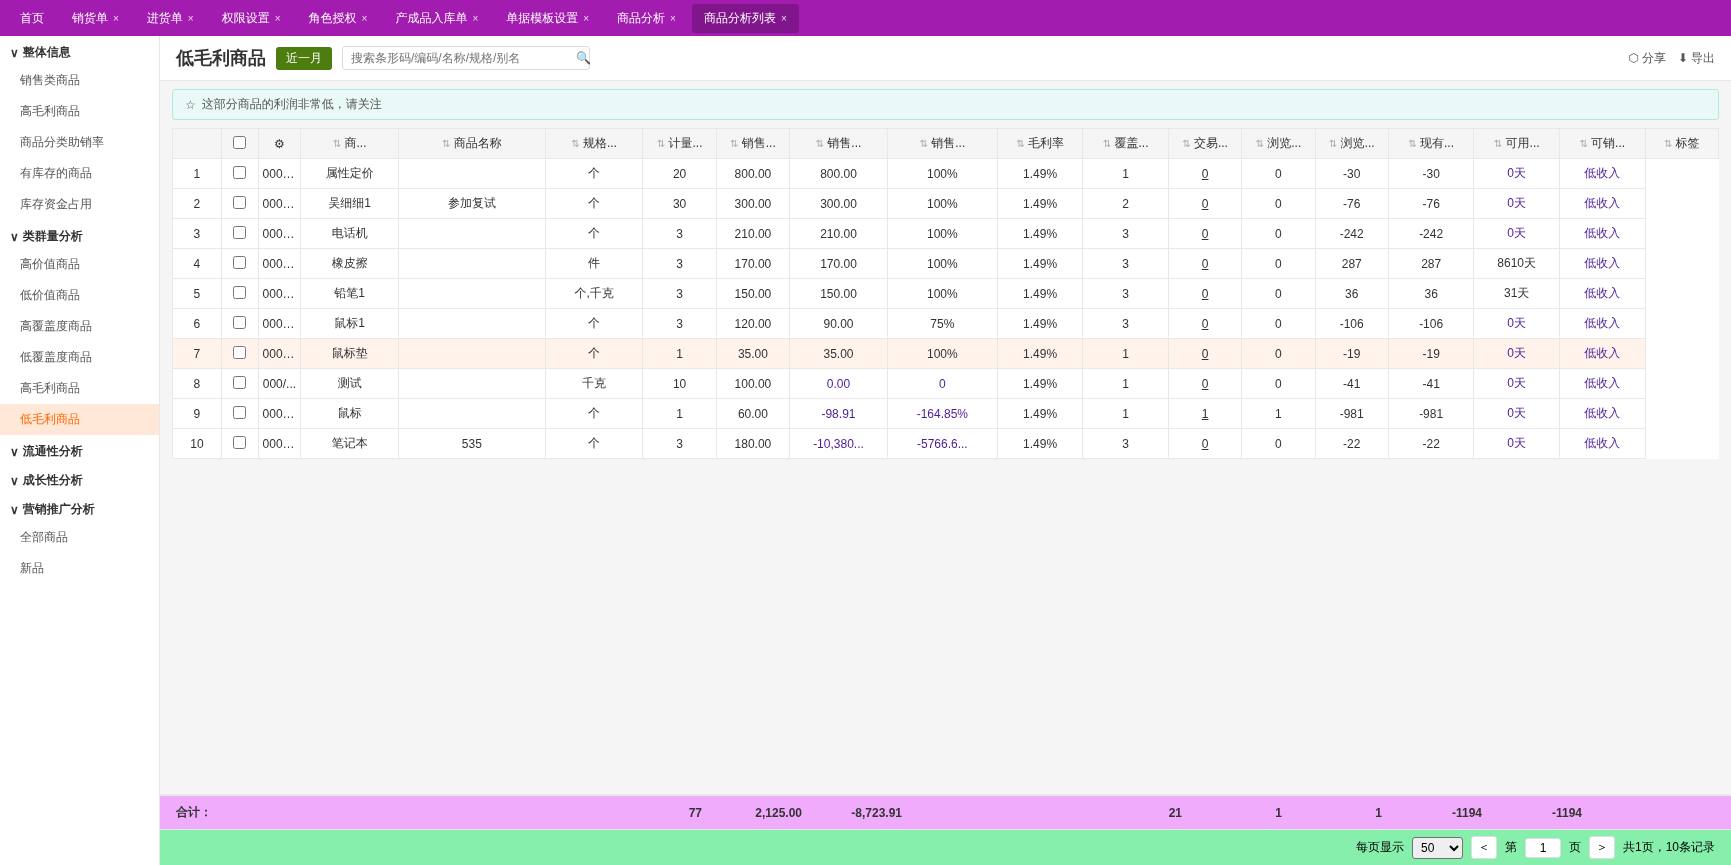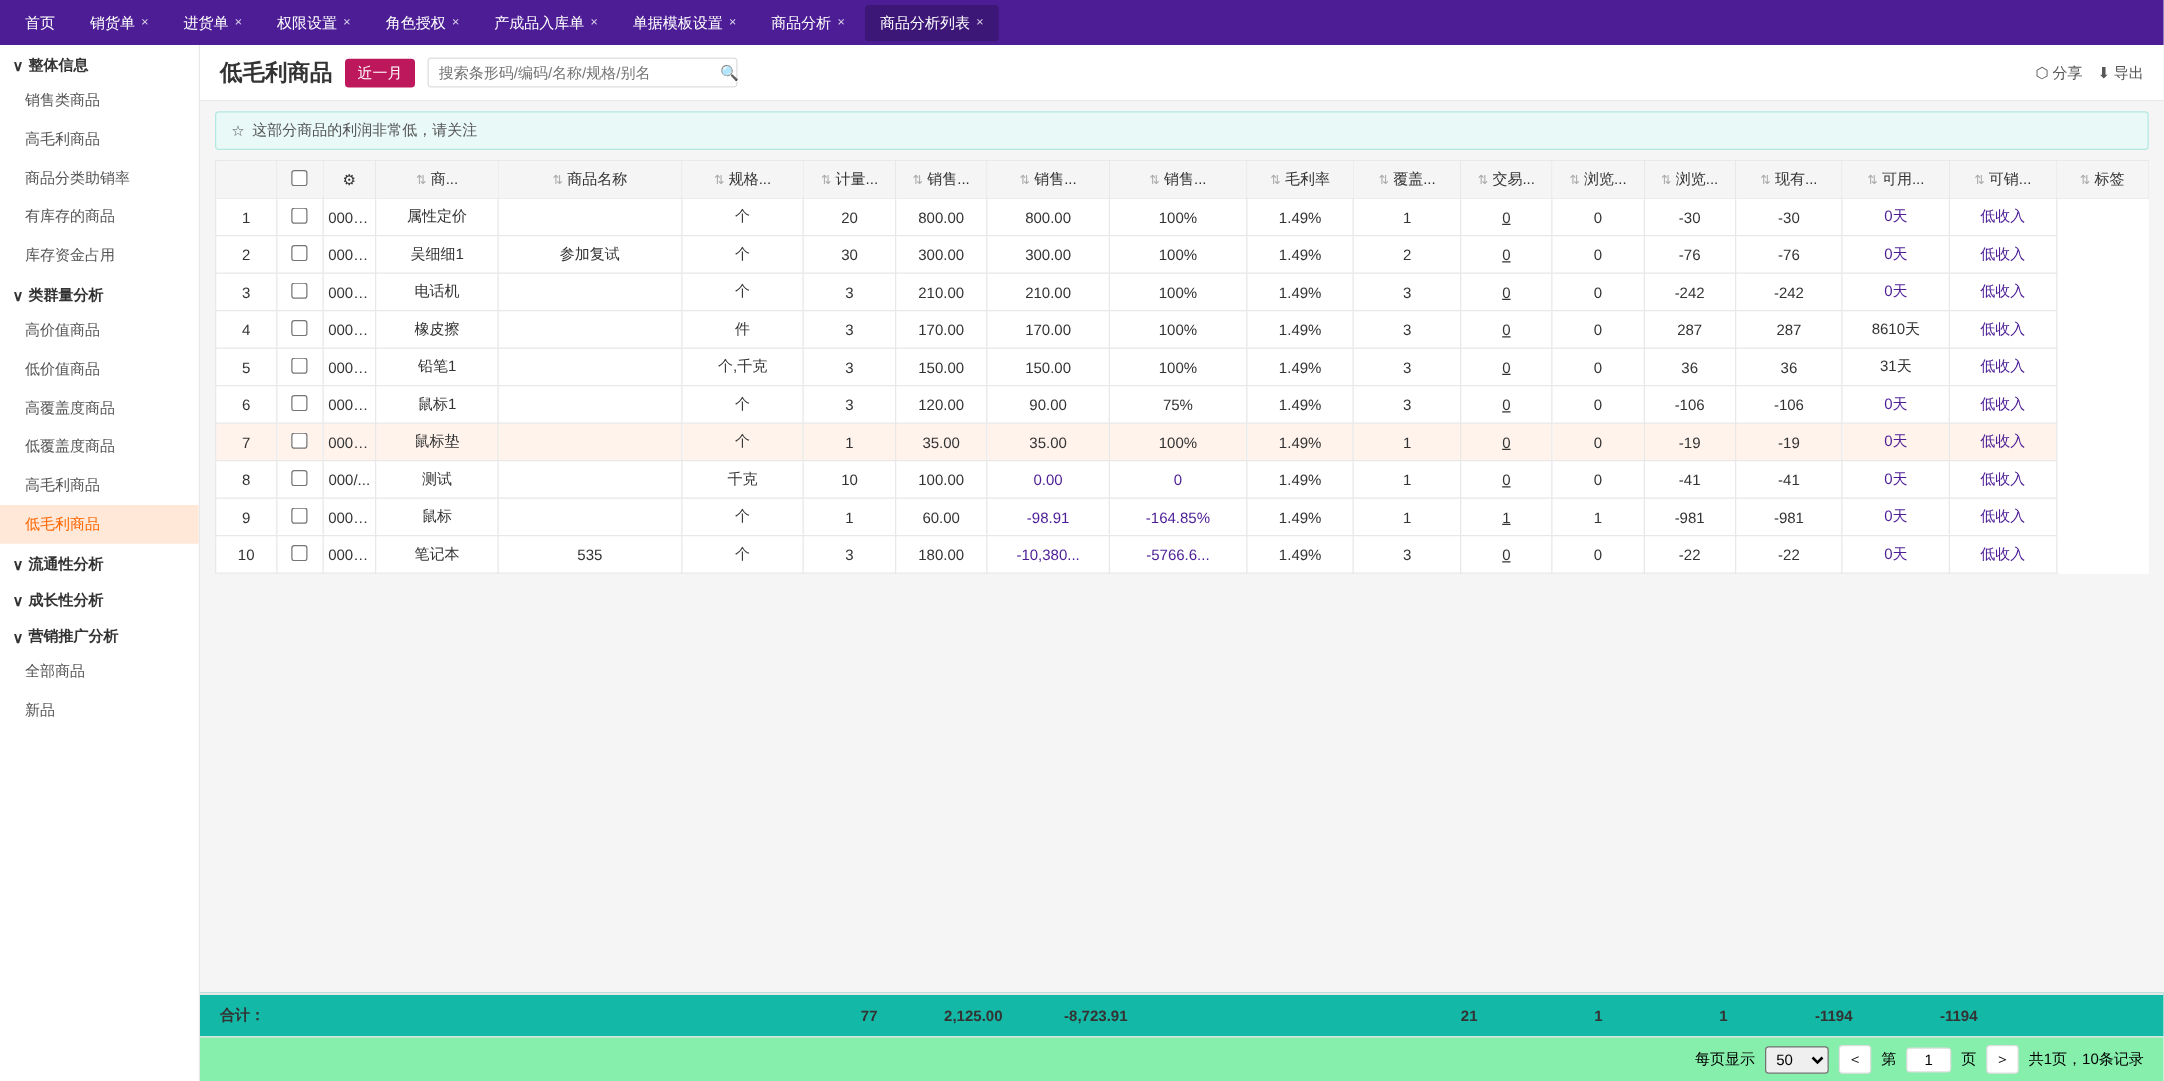--- a/index.html
+++ b/index.html
@@ -1,20 +1,20 @@
 <!DOCTYPE html>
 <html><head>
   <meta charset="utf-8">
   <style>
     * { box-sizing: border-box; margin: 0; padding: 0; font-family: 'Microsoft YaHei', sans-serif; font-size: 12px; }
     body { background: #f5f5f5; overflow: hidden; width: 1731px; height: 865px; }
 
     
     .top-nav {
-      background: #4c1d95;
+      background: #a21caf;
       height: 36px;
       display: flex;
       align-items: center;
       padding: 0 8px;
       gap: 4px;
     }
     .nav-item {
       color: #fff;
       padding: 6px 12px;
       cursor: pointer;
@@ -70,21 +70,21 @@
       align-items: center;
       gap: 10px;
       border-bottom: 1px solid #e8e8e8;
     }
     .page-title {
       font-size: 18px;
       font-weight: bold;
       color: #333;
     }
     .filter-btn {
-      background: #be185d;
+      background: #4d7c0f;
       color: #fff;
       border: none;
       border-radius: 3px;
       padding: 3px 10px;
       cursor: pointer;
       font-size: 12px;
     }
     .search-box {
       border: 1px solid #ddd;
       border-radius: 3px;
@@ -159,21 +159,21 @@
     tbody tr.highlighted { background: #fff3ec; }
     .link-underline {
       text-decoration: underline;
       color: #333;
       cursor: pointer;
     }
     .red-text { color: #4c1d95; }
 
     
     .table-footer {
-      background: #14b8a6;
+      background: #f0abfc;
       border-top: 2px solid #e8e8e8;
       padding: 8px 16px;
       display: flex;
       align-items: center;
       gap: 20px;
       font-weight: bold;
     }
     .total-label { color: #333; }
     .total-val { color: #333; min-width: 80px; text-align: right; }
 

